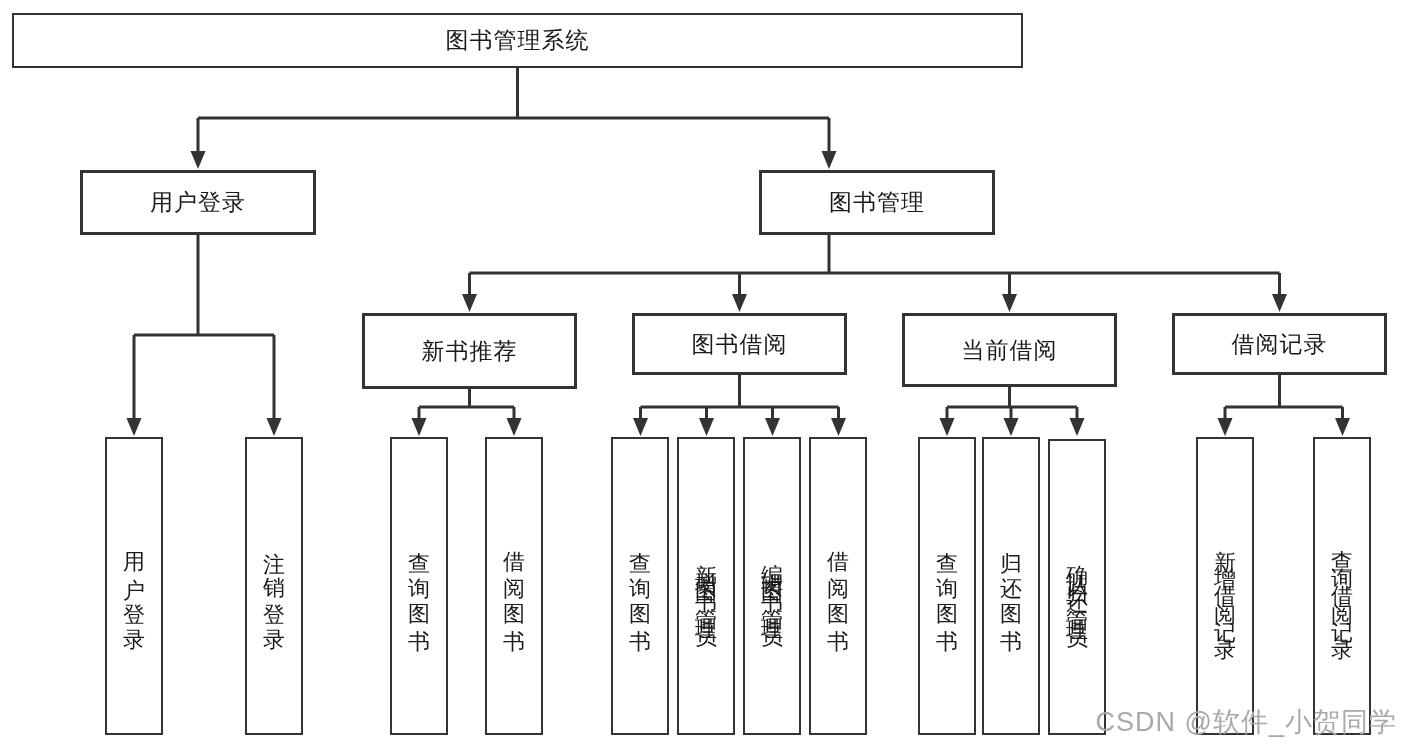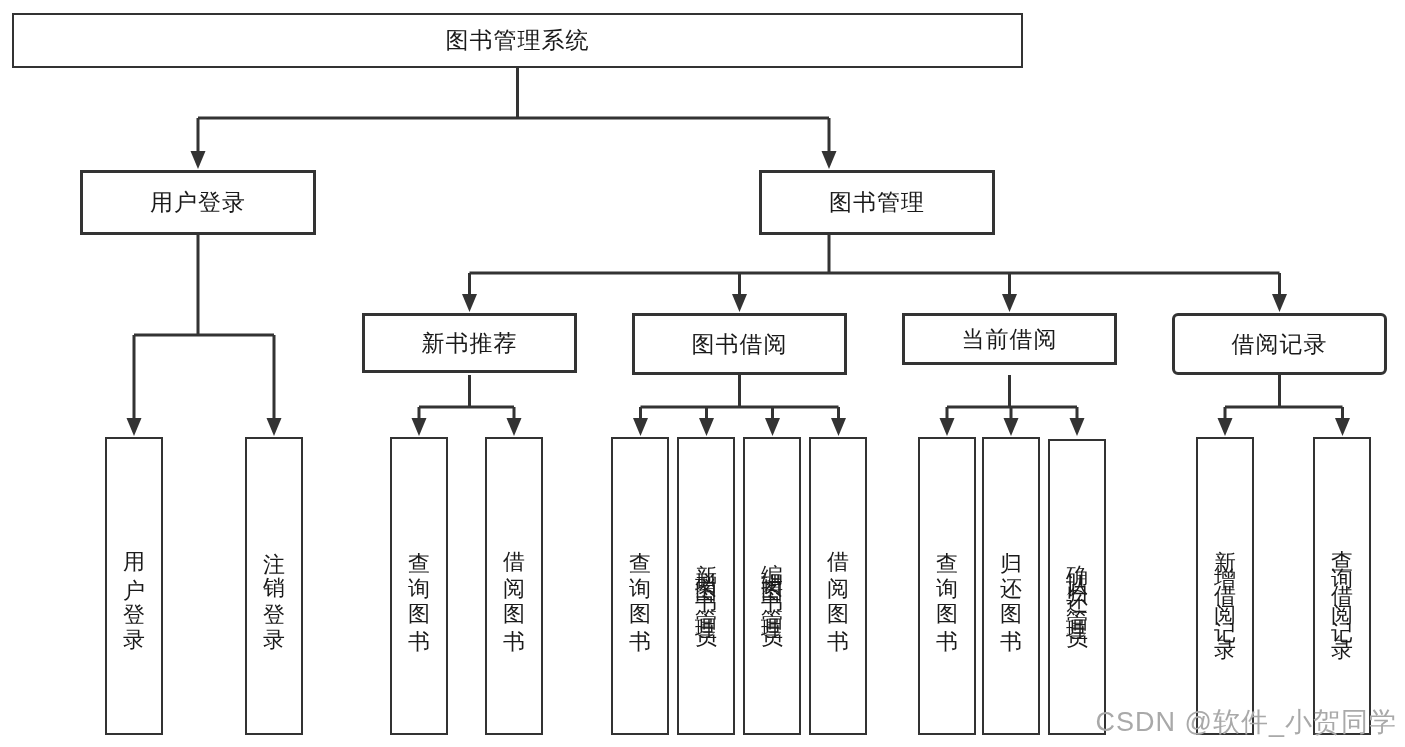--- a/index.html
+++ b/index.html
@@ -105,30 +105,30 @@
     <span>图书管理系统</span>
   </div>
 
   <div class="node node--branch" style="left:80px; top:170px; width:236px; height:65px;">
     <span>用户登录</span>
   </div>
   <div class="node node--branch" style="left:711px; top:170px; width:236px; height:65px;margin-left:48px;">
     <span>图书管理</span>
   </div>
 
-  <div class="node node--branch" style="left:362px; top:313px; width:215px; height:60px;">
+  <div class="node node--branch" style="left:362px; top:313px; width:215px; height:76px;">
     <span>新书推荐</span>
   </div>
   <div class="node node--branch" style="left:632px; top:313px; width:215px; height:62px;text-align:right;">
     <span>图书借阅</span>
   </div>
-  <div class="node node--branch" style="left:902px; top:313px; width:215px; height:52px;font-family:Liberation Serif, serif;">
+  <div class="node node--branch" style="left:902px; top:313px; width:215px; height:74px;font-family:Liberation Serif, serif;">
     <span>当前借阅</span>
   </div>
-  <div class="node node--branch" style="left:1172px; top:313px; width:215px; height:62px;border-radius:6px;">
+  <div class="node node--branch" style="left:1172px; top:313px; width:215px; height:62px;">
     <span>借阅记录</span>
   </div>
 
   <div class="node node--leaf" style="left:105px; top:437px; width:58px; height:298px;">
     <span class="v-label ls-wide">用户登录</span>
   </div>
   <div class="node node--leaf" style="left:245px; top:437px; width:58px; height:298px;">
     <span class="v-label ls-wide">注销登录</span>
   </div>
 

